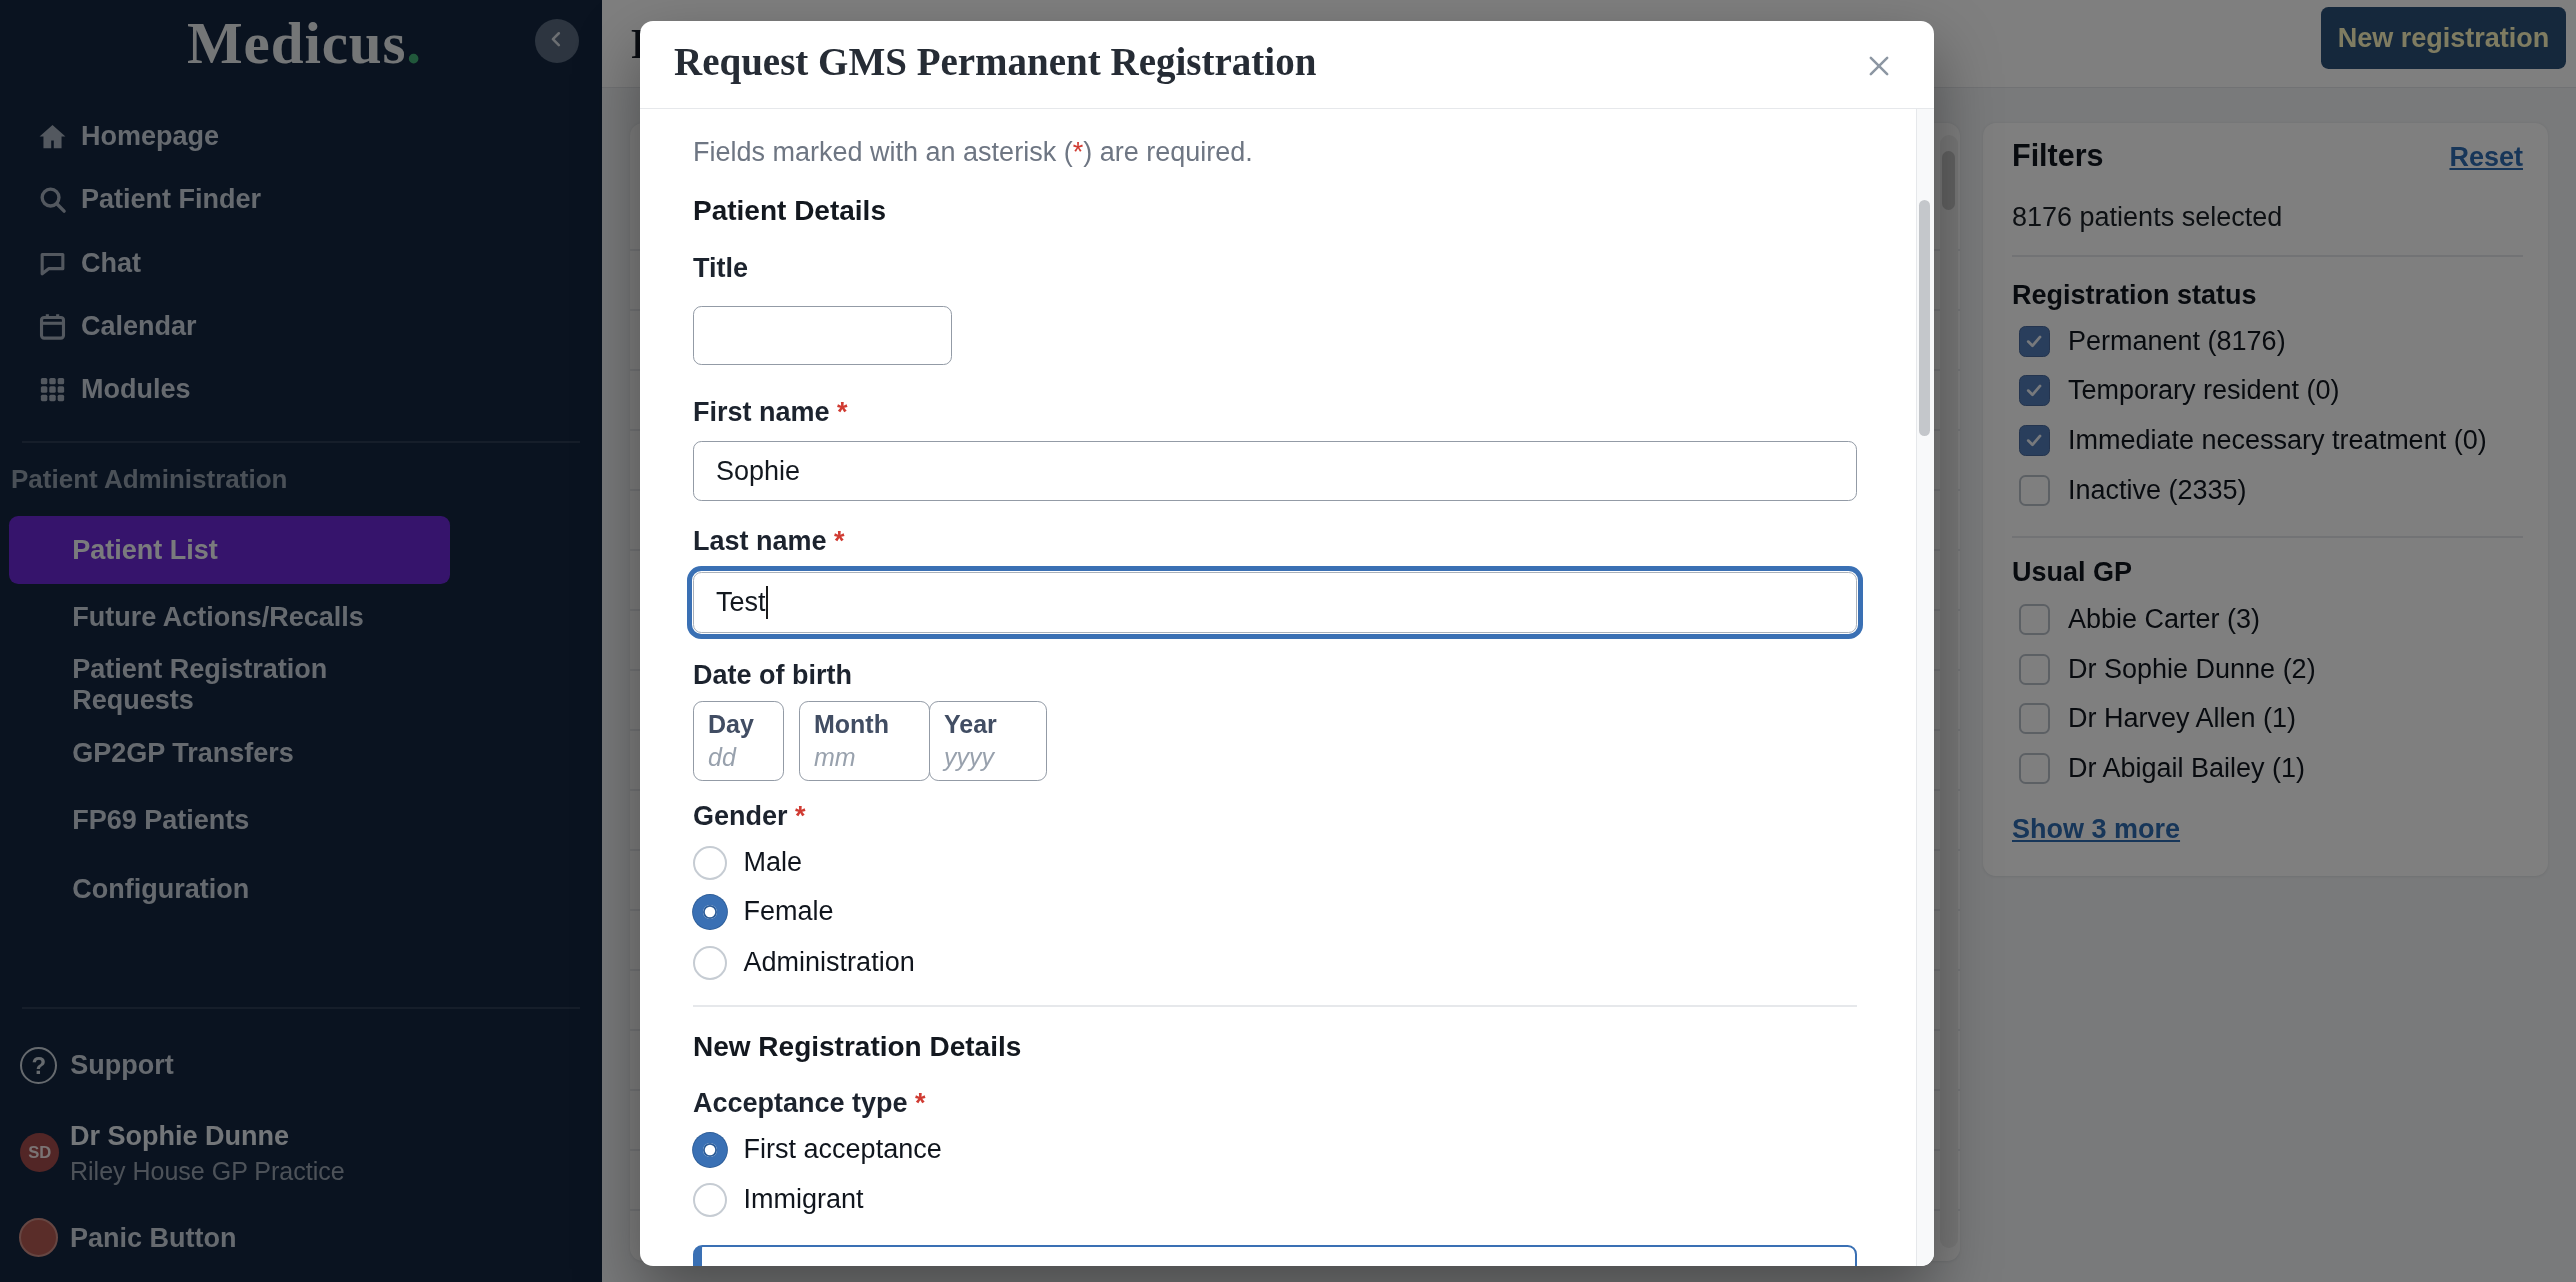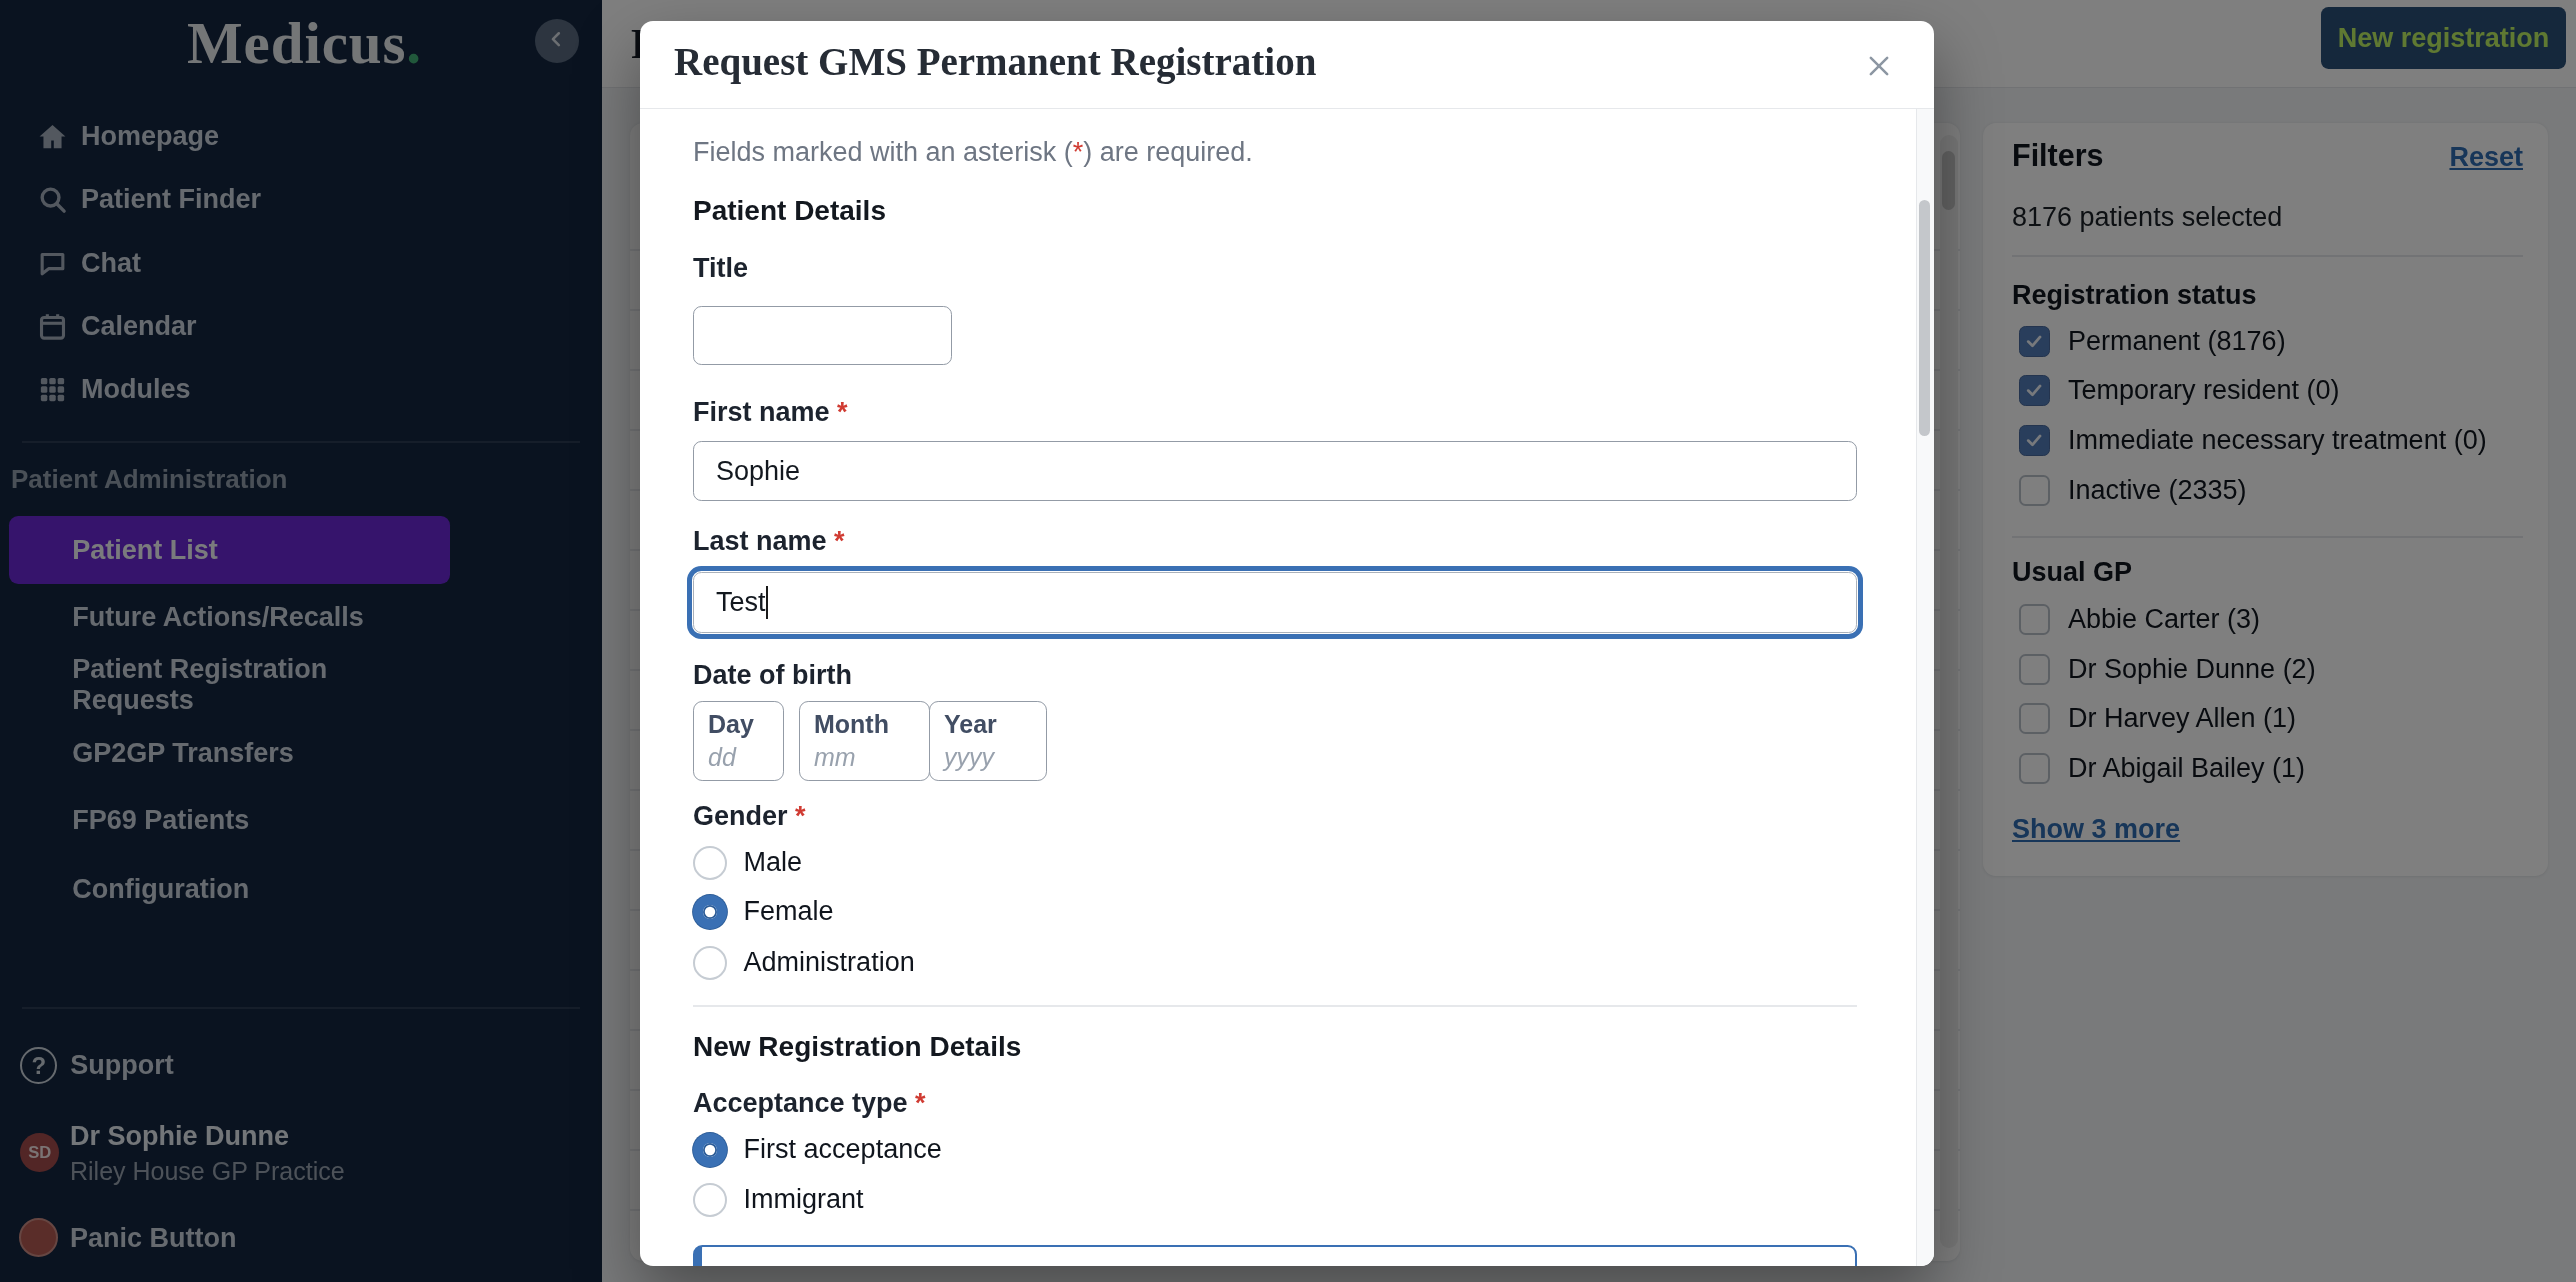--- a/index.html
+++ b/index.html
@@ -21,21 +21,21 @@
   .item-row.active { background:#6d28d9; color:#f4f7fa; }
   .support-circle { width:37px; height:37px; border-radius:50%; border:2.8px solid #ccd4dd; color:#ccd4dd; display:flex; align-items:center; justify-content:center; font-size:24px; font-weight:700; margin-right:13px; flex:0 0 auto; }
   .avatar { position:absolute; left:20.3px; top:1133px; width:39px; height:39px; border-radius:50%; background:#a54c4c; color:#f6e8e8; font-size:16.6px; font-weight:700; display:flex; align-items:center; justify-content:center; }
   .user-name { position:absolute; left:70px; top:1121px; color:#e7ecf2; font-size:27px; font-weight:700; }
   .user-practice { position:absolute; left:70px; top:1157px; color:#9aa5b2; font-size:25px; }
   .panic-circle { position:absolute; left:19.4px; top:1218px; width:39px; height:39px; border-radius:50%; background:#b55a52; border:2.8px solid #cc8d85; }
   .panic-label { position:absolute; left:70px; top:1223px; color:#cdd5df; font-size:27px; font-weight:600; }
 
   .topbar { position:absolute; left:602px; top:0; width:1974px; height:88px; background:#ffffff; border-bottom:1.8px solid #e2e5e9; }
   .page-title { position:absolute; left:29px; top:18.5px; font-family:"Liberation Serif", serif; font-weight:700; font-size:43px; color:#141a24; }
-  .new-reg-btn { position:absolute; left:1719px; top:7.4px; width:245px; height:62px; background:#2b5078; color:#bef264; border:none; border-radius:7.4px; font-size:27px; font-weight:600; font-family:"Liberation Sans", sans-serif; }
+  .new-reg-btn { position:absolute; left:1719px; top:7.4px; width:245px; height:62px; background:#2b5078; color:#fef9c3; border:none; border-radius:7.4px; font-size:27px; font-weight:600; font-family:"Liberation Sans", sans-serif; }
 
   .content-card { position:absolute; left:630px; top:123px; width:1330px; height:1138px; background:#ffffff; border-radius:13px; box-shadow:0 0.9px 2.8px rgba(16,24,40,.08); }
   .content-card .rows { position:absolute; left:0; right:0; top:68px; bottom:11px;
      background-image:repeating-linear-gradient(to bottom, transparent 0 58px, #e9ebee 58px 60px); }
   .page-scroll-track { position:absolute; right:1.8px; top:12px; bottom:13px; width:18.5px; background:#f0f0f0; border-radius:9.2px; }
   .page-scroll-thumb { position:absolute; right:2.8px; top:15.7px; width:13px; height:59px; background:#c6c6c6; border-radius:6.5px; }
 
   .filters-card { position:absolute; left:1983px; top:123px; width:565px; height:753px; background:#ffffff; border-radius:13px; box-shadow:0 0.9px 2.8px rgba(16,24,40,.08); }
   .filters-title { position:absolute; left:29px; top:15px; font-size:30.5px; font-weight:700; color:#10161f; }
   .reset-link { position:absolute; right:25px; top:19.4px; font-size:27px; font-weight:700; color:#2f6cb2; text-decoration:underline; }

